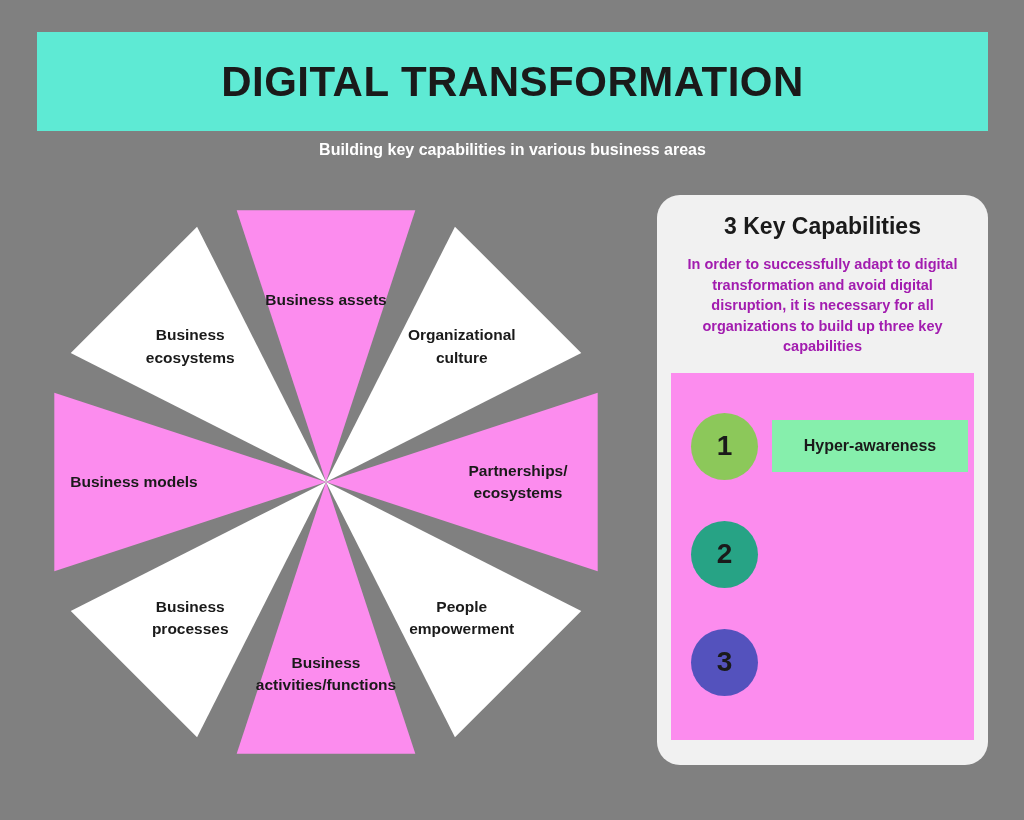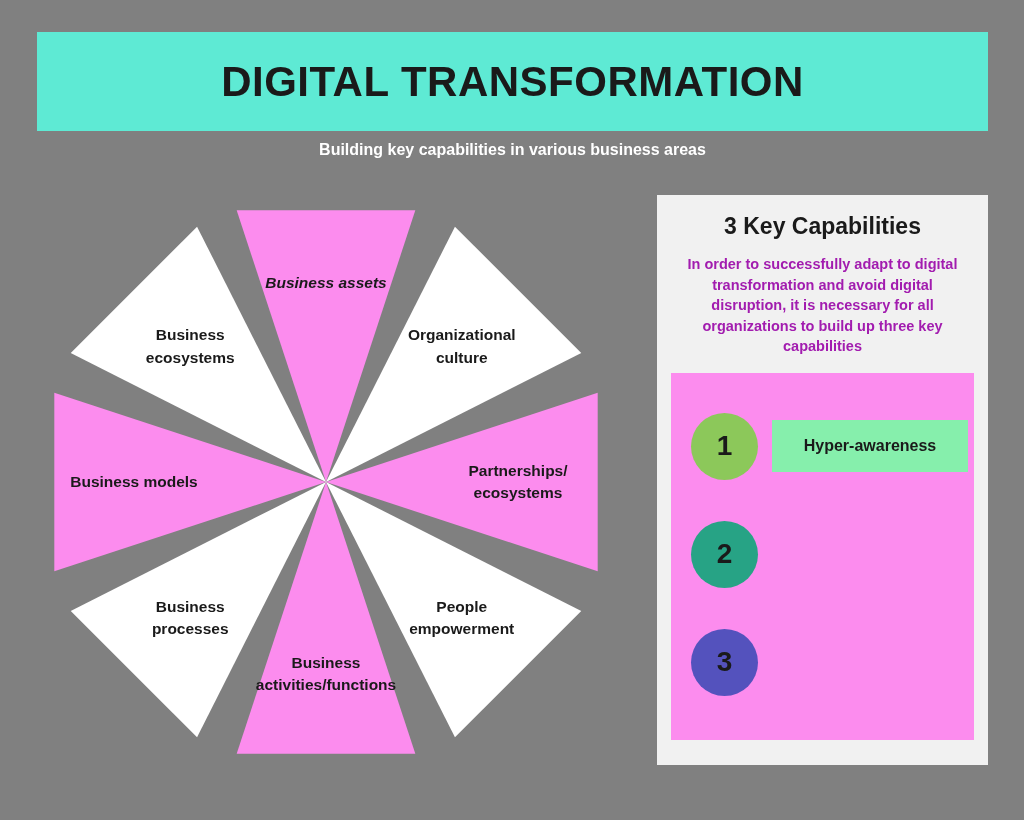--- a/index.html
+++ b/index.html
@@ -75,20 +75,21 @@
 
   
   #capability-panel {
     position: absolute;
     left: 657px;
     top: 195px;
     width: 331px;
     height: 570px;
     background: #f1f1f1;
     box-sizing: border-box;
+    border-radius: 23px;
   }
   #panel-heading {
     margin: 18px 14px 0 14px;
     text-align: center;
     font-size: 23px;
     font-weight: bold;
     color: #1a1a1a;
   }
   #panel-desc {
     margin: 14px 18px 0 18px;
@@ -161,21 +162,21 @@
         <polygon points="296,294 424.9509766371772,38.72045592269211 551.2795440773078,165.04902336282268" fill="#ffffff"></polygon>
         <polygon points="296,294 567.6920067360506,204.6722133055015 567.6920067360506,383.3277866944985" fill="#fc8cee"></polygon>
         <polygon points="296,294 551.279544077308,422.9509766371772 424.9509766371772,549.279544077308" fill="#ffffff"></polygon>
         <polygon points="296,294 385.3277866944985,565.6920067360506 206.6722133055015,565.6920067360506" fill="#fc8cee"></polygon>
         <polygon points="296,294 167.04902336282288,549.279544077308 40.72045592269214,422.9509766371773" fill="#ffffff"></polygon>
         <polygon points="296,294 24.307993263949356,383.32778669449846 24.3079932639493,204.6722133055017" fill="#fc8cee"></polygon>
         <polygon points="296,294 40.72045592269217,165.04902336282268 167.0490233628227,38.72045592269217" fill="#ffffff"></polygon>
       </g>
   </svg>
   <div id="wheel-labels">
-      <div class="wheel-label" style="left: 296px; top: 95px; font-style: italic;">
+      <div class="wheel-label" style="left: 296px; top: 112px;">
         <div>Business assets</div>
       </div>
       <div class="wheel-label" style="left: 431.765px; top: 158.235px;">
         <div>Organizational</div>
         <div>culture</div>
       </div>
       <div class="wheel-label" style="left: 488px; top: 294px;">
         <div>Partnerships/</div>
         <div>ecosystems</div>
       </div>

